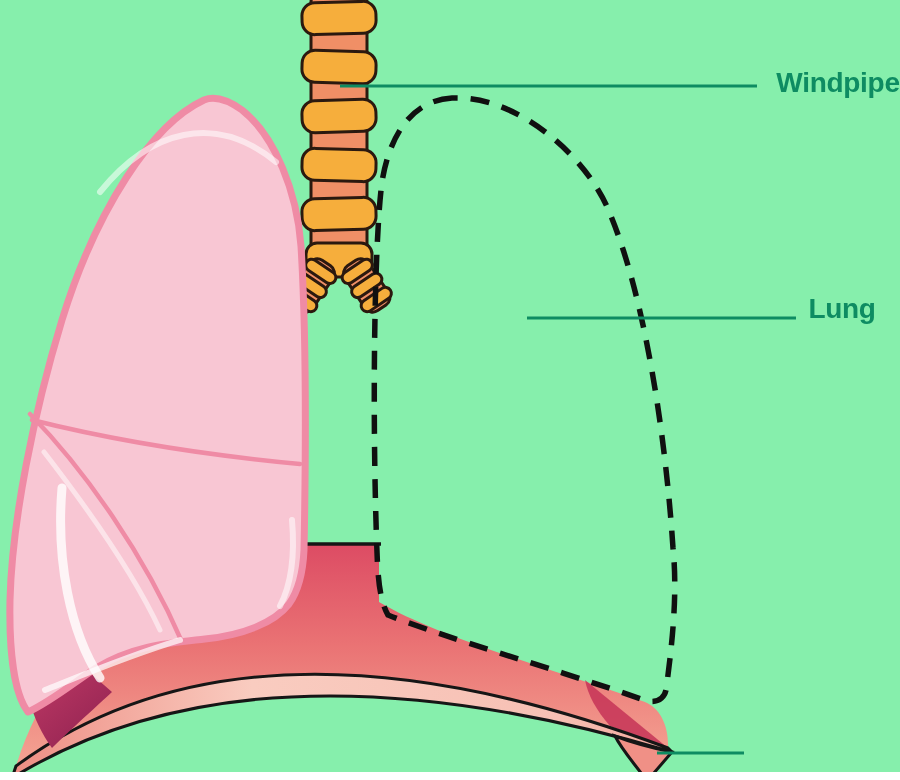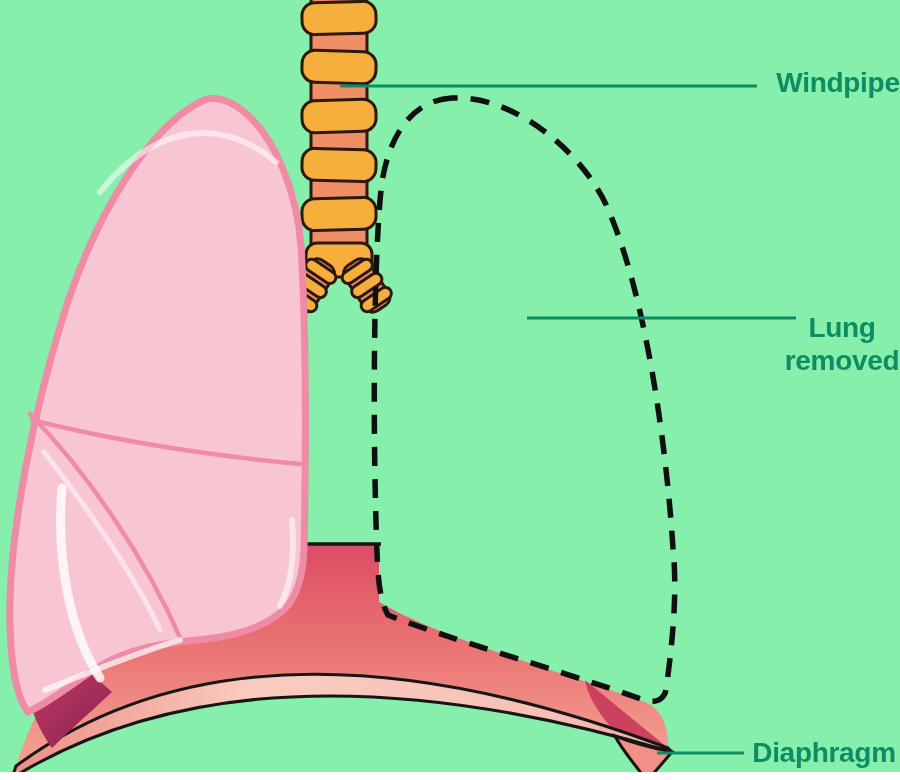--- a/index.html
+++ b/index.html
@@ -7,21 +7,21 @@
     position:relative;width:900px;height:772px;background:#86efac;overflow:hidden;
     font-family:"Liberation Sans",sans-serif;
   }
   .art{position:absolute;left:0;top:0;}
   .label{
     position:absolute;color:var(--label-green,#0E8C62);
     font-weight:bold;font-size:28px;line-height:33px;
     letter-spacing:-0.3px;text-align:center;
   }
   .label-windpipe{top:66px;right:0;width:124px;}
-  .label-lungremoved{top:311px;right:0;width:116px;}
+  .label-lungremoved{top:292px;right:0;width:116px;}
   .label-diaphragm{top:736px;right:0;width:152px;}
 </style>
 </head>
 <body>
 
 <div class="canvas" style="--label-green: #0E8C62;">
 
   <svg class="art" width="900" height="780" viewBox="0 0 900 780">
     <defs>
       <linearGradient id="gDia" gradientUnits="userSpaceOnUse" x1="0" y1="540" x2="0" y2="775">
@@ -101,20 +101,16 @@
       <line x1="657" y1="753" x2="744" y2="753" stroke-width="3" stroke="#0E8C62"></line>
     </g>
   </svg>
 
   <div class="label label-windpipe">
     <div>Windpipe</div>
   </div>
 
   <div class="label label-lungremoved">
     <div>Lung</div>
-    <div>removed</div>
   </div>
 
-  <div class="label label-diaphragm">
-    <div>Diaphragm</div>
-  </div>
 
 </div>
 
 </body></html>

